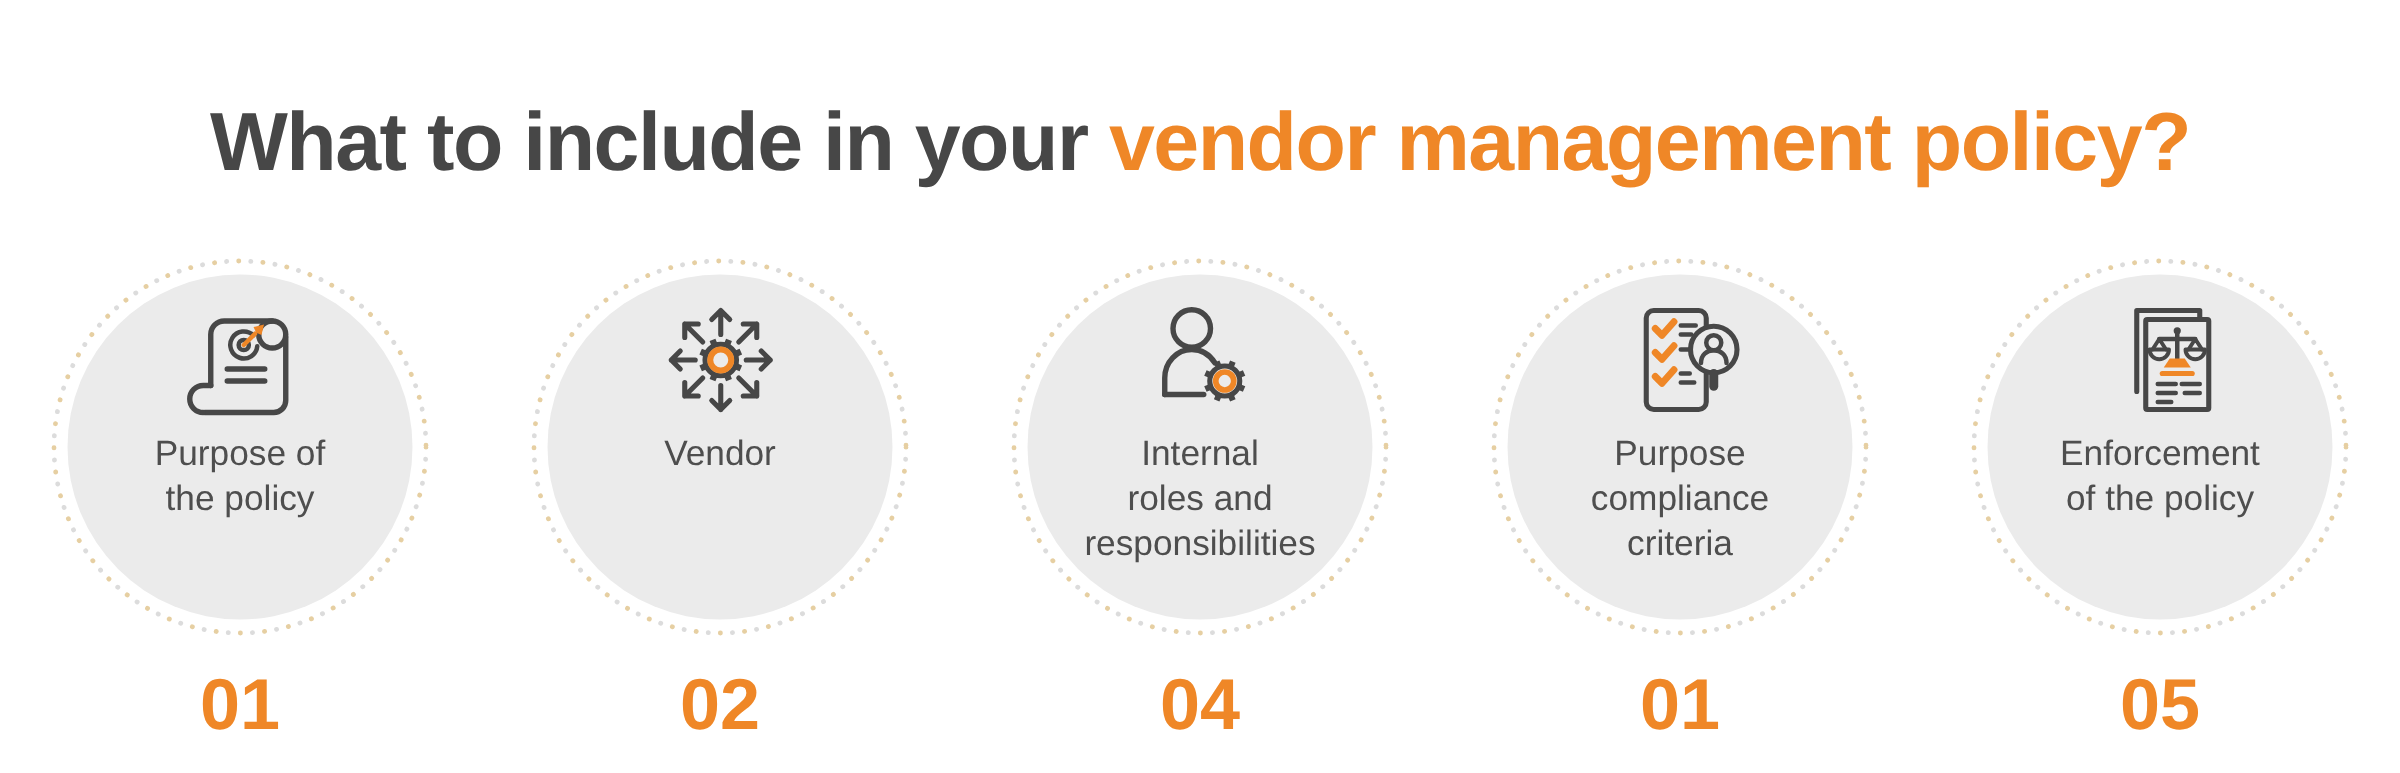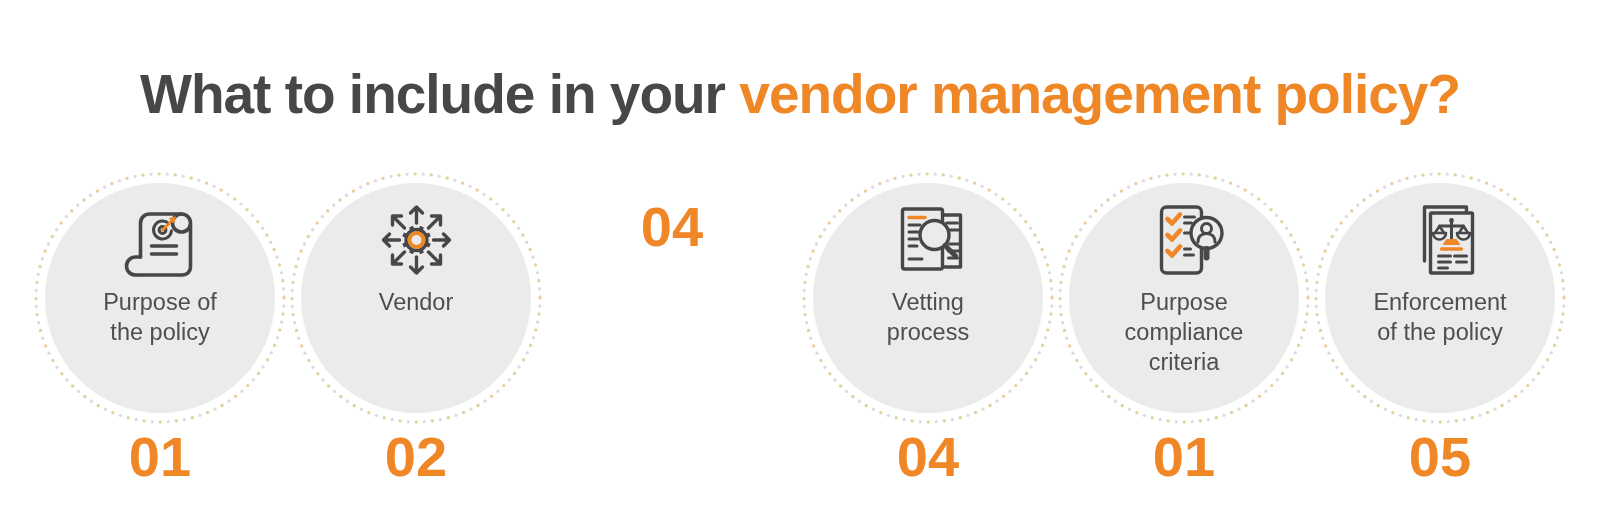--- a/index.html
+++ b/index.html
@@ -15,21 +15,21 @@
   .items{display:flex;justify-content:space-between;padding:0 32px;margin-top:58px;}
   .item{width:256px;display:flex;flex-direction:column;align-items:center;}
   .circle-wrap{position:relative;width:230px;height:230px;}
   .dot-ring{position:absolute;left:-15px;top:-15px;}
   .ring-a{fill:none;stroke:var(--dot-a);stroke-width:3.2;stroke-dasharray:0.1 16.1;stroke-linecap:round;}
   .ring-b{fill:none;stroke:var(--dot-b);stroke-width:3.2;stroke-dasharray:0.1 16.1;stroke-dashoffset:8.1;stroke-linecap:round;}
   .circle{position:absolute;inset:0;border-radius:50%;background:var(--circle);}
   .icon{position:absolute;top:14px;left:0;right:0;display:flex;justify-content:center;}
   .label{position:absolute;top:104px;left:6px;right:6px;text-align:center;
     font-size:23.5px;line-height:1.28;color:var(--label);white-space:pre-line;}
-  .number{margin-top:16px;font-size:56px;font-weight:700;color:var(--accent);line-height:1;}
+  .number{margin-top:34px;font-size:48px;font-weight:700;color:var(--accent);line-height:1;}
   
   svg .st{stroke:var(--dark);fill:none;stroke-linecap:round;stroke-linejoin:round;}
   svg .sa{stroke:var(--accent);fill:none;stroke-linecap:round;stroke-linejoin:round;}
   svg .sq{stroke-linecap:butt;}
   svg .fa{fill:var(--accent);}
   svg .fd{fill:var(--dark);}
   svg .occ{fill:var(--circle);}
 </style>
 </head>
 <body>
@@ -85,46 +85,43 @@
           <path class="st sq" stroke-width="4.2" d="M59.7 47 L63.4 48.6 M54 52.7 L55.5 56.4 M46 52.7 L44.5 56.4 M40.3 47 L36.6 48.6 M40.3 39 L36.6 37.4 M46 33.3 L44.5 29.6 M54 33.3 L55.5 29.6 M59.7 39 L63.4 37.4"></path>
           <circle class="sa" stroke-width="4" cx="50" cy="43" r="7"></circle>
         </svg>
       </div>
       <div class="label">Vendor</div>
     </div>
     <div class="number">02</div>
   </div>
 
   <div class="item">
-    <div class="number">04</div>
-  </div>
-
-  <div class="item">
     <div class="circle-wrap">
       <svg class="dot-ring" width="260" height="260">
         <circle class="ring-a" cx="130" cy="130" r="124"></circle>
           <circle class="ring-b" cx="130" cy="130" r="124"></circle>
       </svg>
       <div class="circle"></div>
       <div class="icon">
         <svg width="101" height="86" viewBox="0 0 100 86">
-          <path class="st" stroke-width="3.4" d="M64 18 h18 v52 h-16"></path>
-          <path class="st" stroke-width="3" d="M68 26 h11 M70.5 33 h9.5 M71 47 h10 M70 54 h11 M70 61 h9"></path>
-          <rect class="st occ" stroke-width="3.4" x="24" y="12" width="40" height="60" rx="2"></rect>
-          <path class="sa" stroke-width="3.4" d="M30.5 20.5 h16"></path>
-          <path class="st" stroke-width="3" d="M30.5 28 h11 M30.5 35 h9 M30.5 42 h8.5 M30.5 49 h8 M30.5 62 h13"></path>
-          <circle class="st occ" stroke-width="3.4" cx="56" cy="38" r="14.5"></circle>
-          <path class="st" stroke-width="5" d="M66.5 48.5 L77 59"></path>
+          <circle class="st" stroke-width="3.6" cx="44" cy="22" r="12.5"></circle>
+          <path class="st" stroke-width="3.6" d="M26 66 V55 c0-10.5 8-19 18-19 6.5 0 12 3.5 15.5 9"></path>
+          <path class="st" stroke-width="3.6" d="M26 66 h26"></path>
+          <circle class="st" stroke-width="3.4" cx="66" cy="57" r="10"></circle>
+          <path class="st sq" stroke-width="4" d="M75.2 60.8 L78.9 62.4 M69.8 66.2 L71.4 69.9 M62.2 66.2 L60.6 69.9 M56.8 60.8 L53.1 62.4 M56.8 53.2 L53.1 51.6 M62.2 47.8 L60.6 44.1 M69.8 47.8 L71.4 44.1 M75.2 53.2 L78.9 51.6"></path>
+          <circle class="sa" stroke-width="3.8" cx="66" cy="57" r="6"></circle>
         </svg>
       </div>
-      <div class="label">Vetting
-process</div>
+      <div class="label">Internal
+roles and
+responsibilities</div>
     </div>
     <div class="number">04</div>
   </div>
+
 
   <div class="item">
     <div class="circle-wrap">
       <svg class="dot-ring" width="260" height="260">
         <circle class="ring-a" cx="130" cy="130" r="124"></circle>
           <circle class="ring-b" cx="130" cy="130" r="124"></circle>
       </svg>
       <div class="circle"></div>
       <div class="icon">
         <svg width="101" height="86" viewBox="0 0 100 86">

